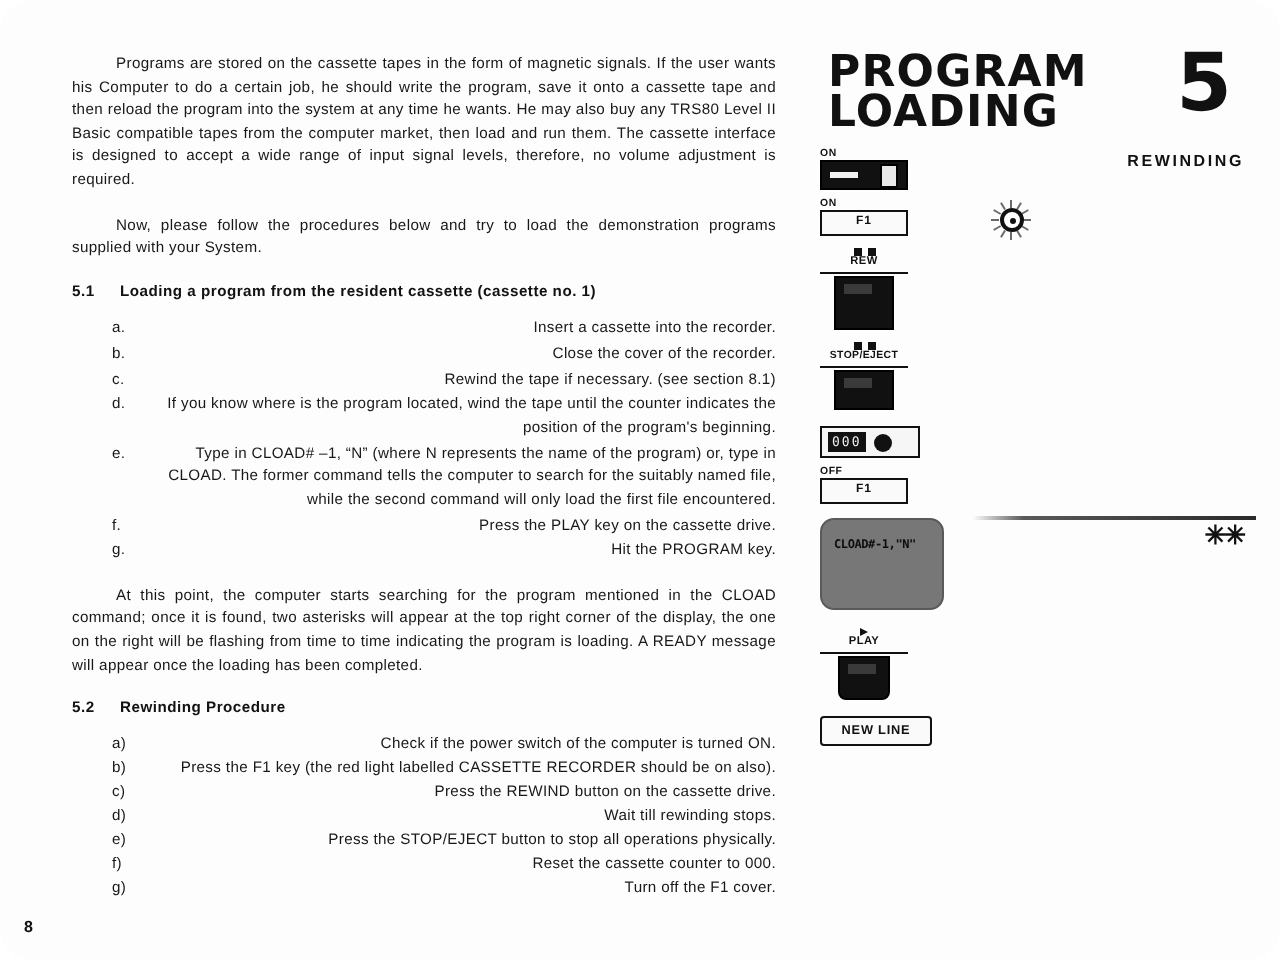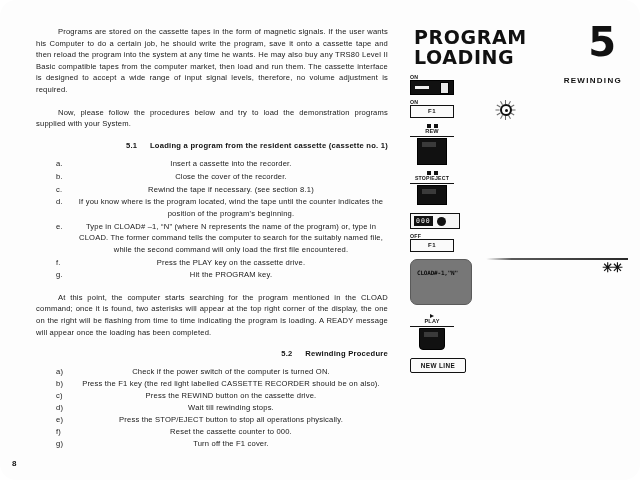--- a/index.html
+++ b/index.html
@@ -43,21 +43,20 @@
     width: 22px;
   }
   .sec-head {
     font-size: 7.6px;
     font-weight: bold;
     letter-spacing: 0.25px;
     margin: 0 0 8px 0;
     display: flex;
     gap: 8px;
     color: #121212;
-    justify-content: flex-end;
   }
   .sec-head .num { width: 16px; flex: 0 0 16px; }
   .list {
     margin: 0 0 11px 0;
     padding: 0;
     list-style: none;
   }
   .list li {
     display: flex;
     font-size: 7.6px;
@@ -67,41 +66,41 @@
     color: #181818;
   }
   .list li .mark {
     width: 18px;
     flex: 0 0 18px;
     padding-left: 20px;
     box-sizing: content-box;
   }
   .list li .body {
     flex: 1 1 auto;
-    text-align: center;
+    text-align: right;
   }
   .list.tight li { margin-bottom: 0.5px; }
   .list-e .body { text-align: justify; }
 
   .page-num {
     position: absolute;
     left: 12px;
     bottom: 12px;
     font-size: 8px;
     font-weight: bold;
     color: #111;
   }
 
   
   .chapter-title {
     position: absolute;
     left: 414px;
     top: 27px;
     font-family: "DejaVu Sans", sans-serif;
-    font-size: 19px;
+    font-size: 22px;
     font-weight: bold;
     line-height: 20px;
     letter-spacing: 0.6px;
     color: #111;
   }
   .chapter-num {
     position: absolute;
     right: 24px;
     top: 22px;
     font-family: "DejaVu Sans", sans-serif;

